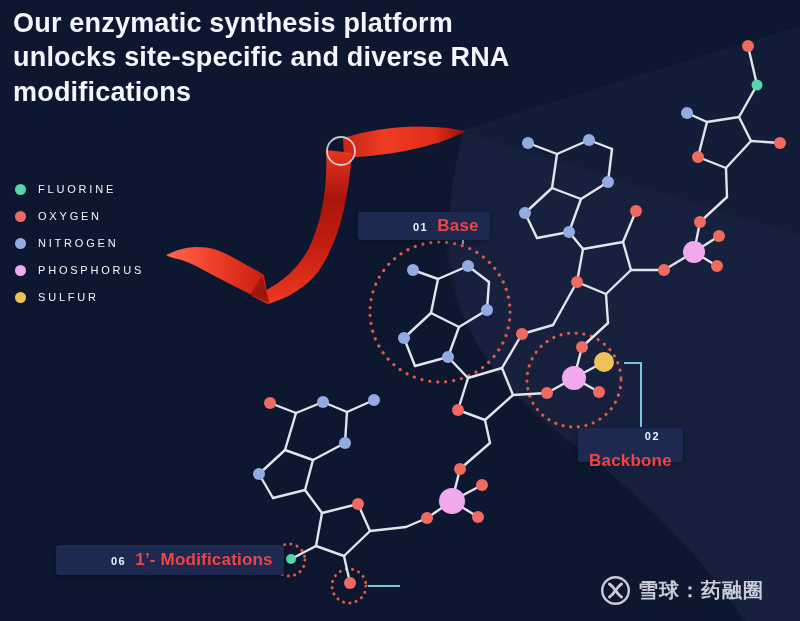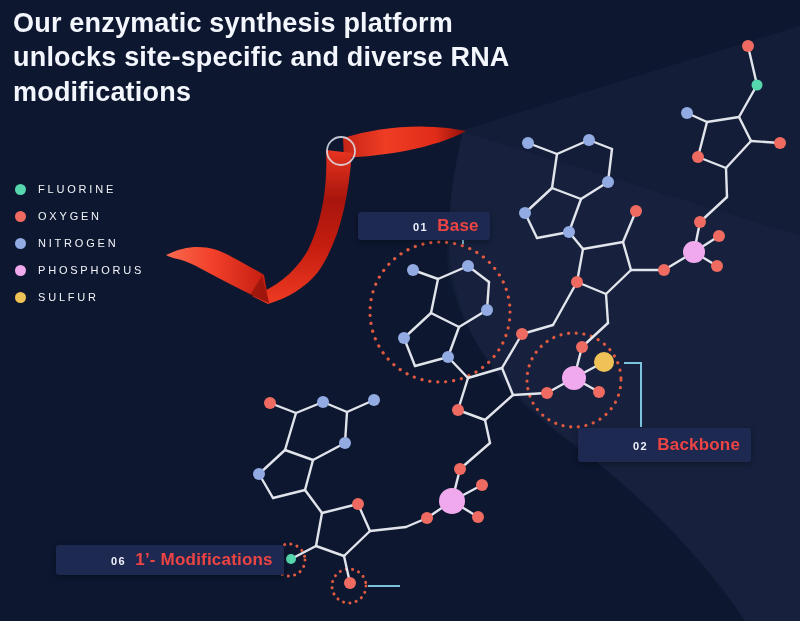--- a/index.html
+++ b/index.html
@@ -244,23 +244,31 @@
       <div class="legend-item">
         <span class="legend-dot" style="background: rgb(239, 194, 87);"></span>
         <span class="legend-label">SULFUR</span>
       </div>
     </div>
 
   <div class="callout" style="left:358px;top:212px;height:28px;">
     <span class="num">01</span>
     <span class="lbl">Base</span>
   </div>
-  <div class="callout" style="left:578px;top:428px;height:34px;">
+  <div class="callout" style="left:578px;top:428px;height:34px;flex-direction:column;">
     <span class="num">02</span>
     <span class="lbl">Backbone</span>
   </div>
   <div class="callout" style="left:56px;top:545px;height:30px;">
     <span class="num">06</span>
     <span class="lbl">1’- Modifications</span>
   </div>
 
+  <div class="watermark">
+    <svg width="31" height="31" viewBox="0 0 31 31">
+      <circle cx="15.5" cy="15.5" r="13.3" fill="none" stroke="#c9ccd8" stroke-width="2.4"></circle>
+      <path d="M 9.5,9 C 15,12.5 16,18.5 21.5,22" fill="none" stroke="#c9ccd8" stroke-width="3" stroke-linecap="round"></path>
+      <path d="M 21.5,9 C 16,12.5 15,18.5 9.5,22" fill="none" stroke="#c9ccd8" stroke-width="3" stroke-linecap="round"></path>
+    </svg>
+    <span class="watermark-text">雪球：药融圈</span>
+  </div>
 
 </div>
 
 </body></html>

